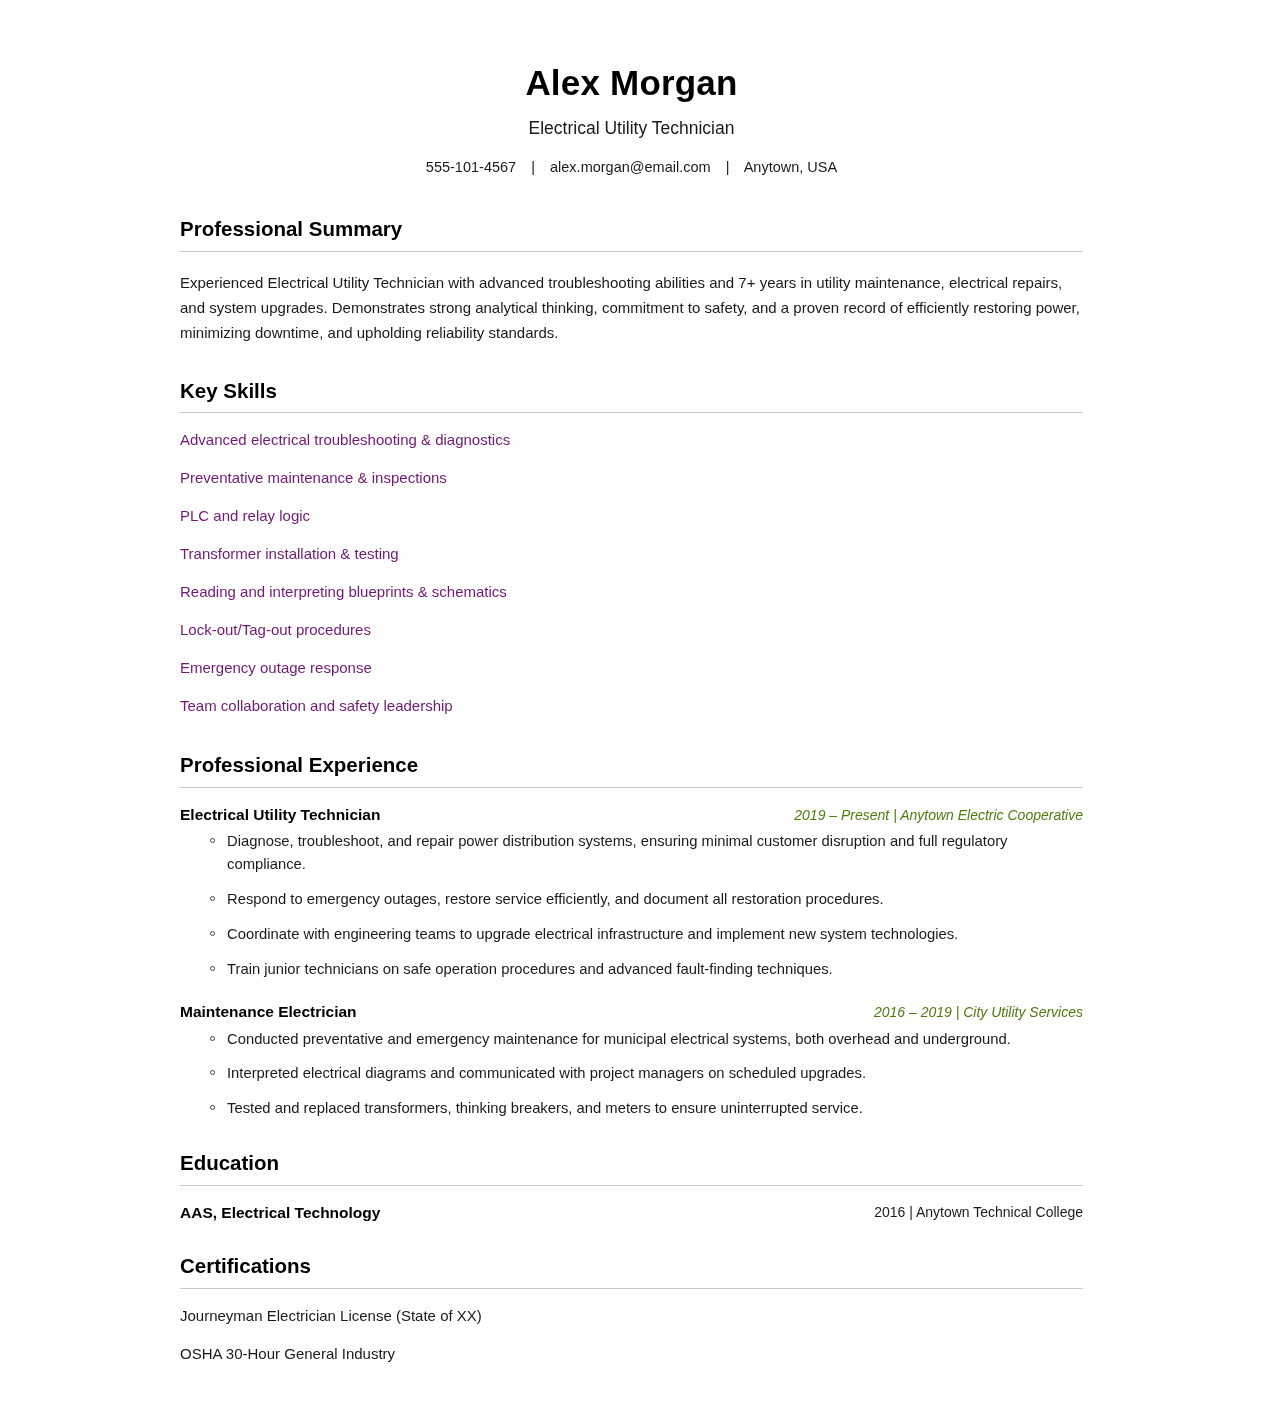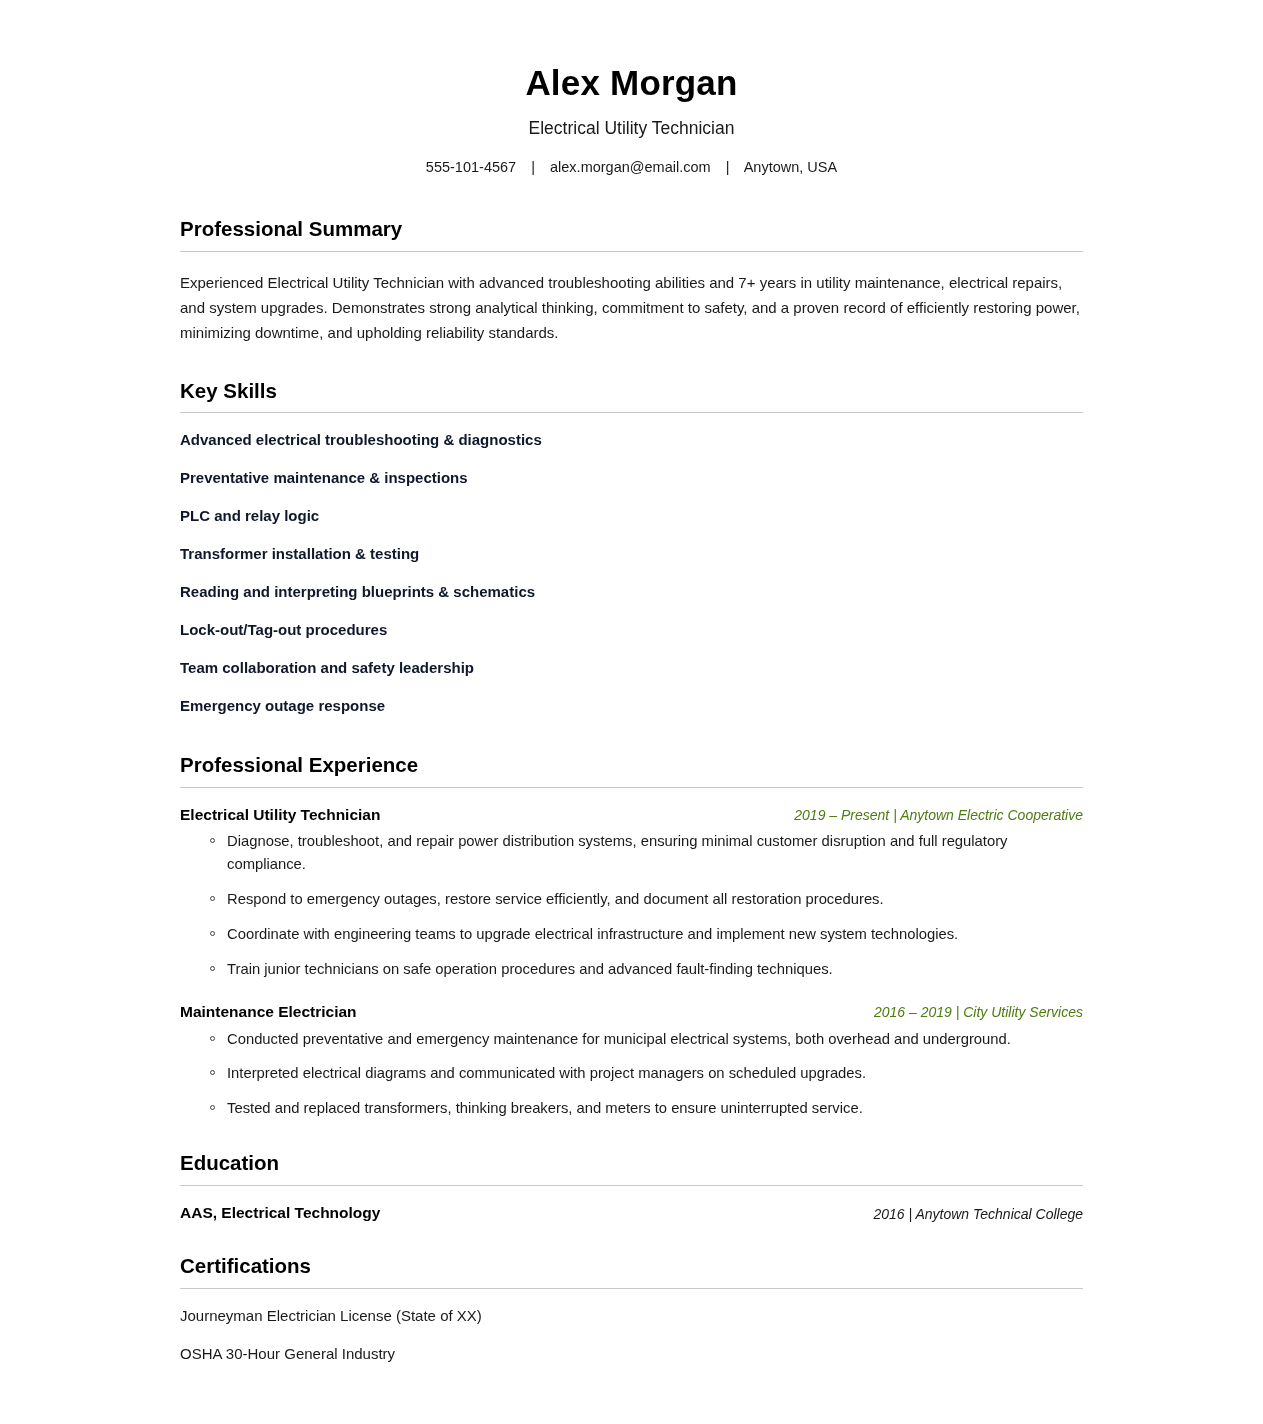--- a/index.html
+++ b/index.html
@@ -98,24 +98,23 @@
   }
 
   
   .skill-list {
     list-style: none;
     margin: 0;
     padding: 0;
   }
   .skill-item {
     font-size: 15px;
-    color: #0f172a;
+    color: #701a75;
     line-height: 1.2;
     margin-bottom: 20px;
-    font-weight: bold;
   }
   .skill-item:last-child { margin-bottom: 0; }
 
   
   .job {
     margin-bottom: 2px;
   }
   .job + .job { margin-top: 22px; }
   .job-head {
     display: flex;
@@ -162,34 +161,33 @@
     height: 5px;
     border: 1px solid #444444;
     border-radius: 50%;
     background: transparent;
     box-sizing: border-box;
   }
 
   
   .edu-row {
     display: flex;
-    align-items: flex-end;
+    align-items: flex-start;
     justify-content: space-between;
     gap: 16px;
   }
   .edu-degree {
     font-size: 15.5px;
     font-weight: bold;
     color: #000000;
     line-height: 1.2;
     white-space: nowrap;
   }
   .edu-meta {
     font-size: 14px;
-    font-style: italic;
     color: #1a1a1a;
     line-height: 1.2;
     text-align: right;
     white-space: nowrap;
   }
 
   
   .cert-list {
     list-style: none;
     margin: 0;
@@ -233,22 +231,22 @@
     <section class="section section-skills">
       <h2 class="section-title">Key Skills</h2>
       <div class="section-rule"></div>
       <ul class="skill-list">
         <li class="skill-item">Advanced electrical troubleshooting &amp; diagnostics</li>
         <li class="skill-item">Preventative maintenance &amp; inspections</li>
         <li class="skill-item">PLC and relay logic</li>
         <li class="skill-item">Transformer installation &amp; testing</li>
         <li class="skill-item">Reading and interpreting blueprints &amp; schematics</li>
         <li class="skill-item">Lock-out/Tag-out procedures</li>
+        <li class="skill-item">Emergency outage response</li>
         <li class="skill-item">Team collaboration and safety leadership</li>
-        <li class="skill-item">Emergency outage response</li>
       </ul>
     </section>
 
     <section class="section section-experience">
       <h2 class="section-title">Professional Experience</h2>
       <div class="section-rule"></div>
 
       <div class="job">
         <div class="job-head">
           <span class="job-title">Electrical Utility Technician</span>

